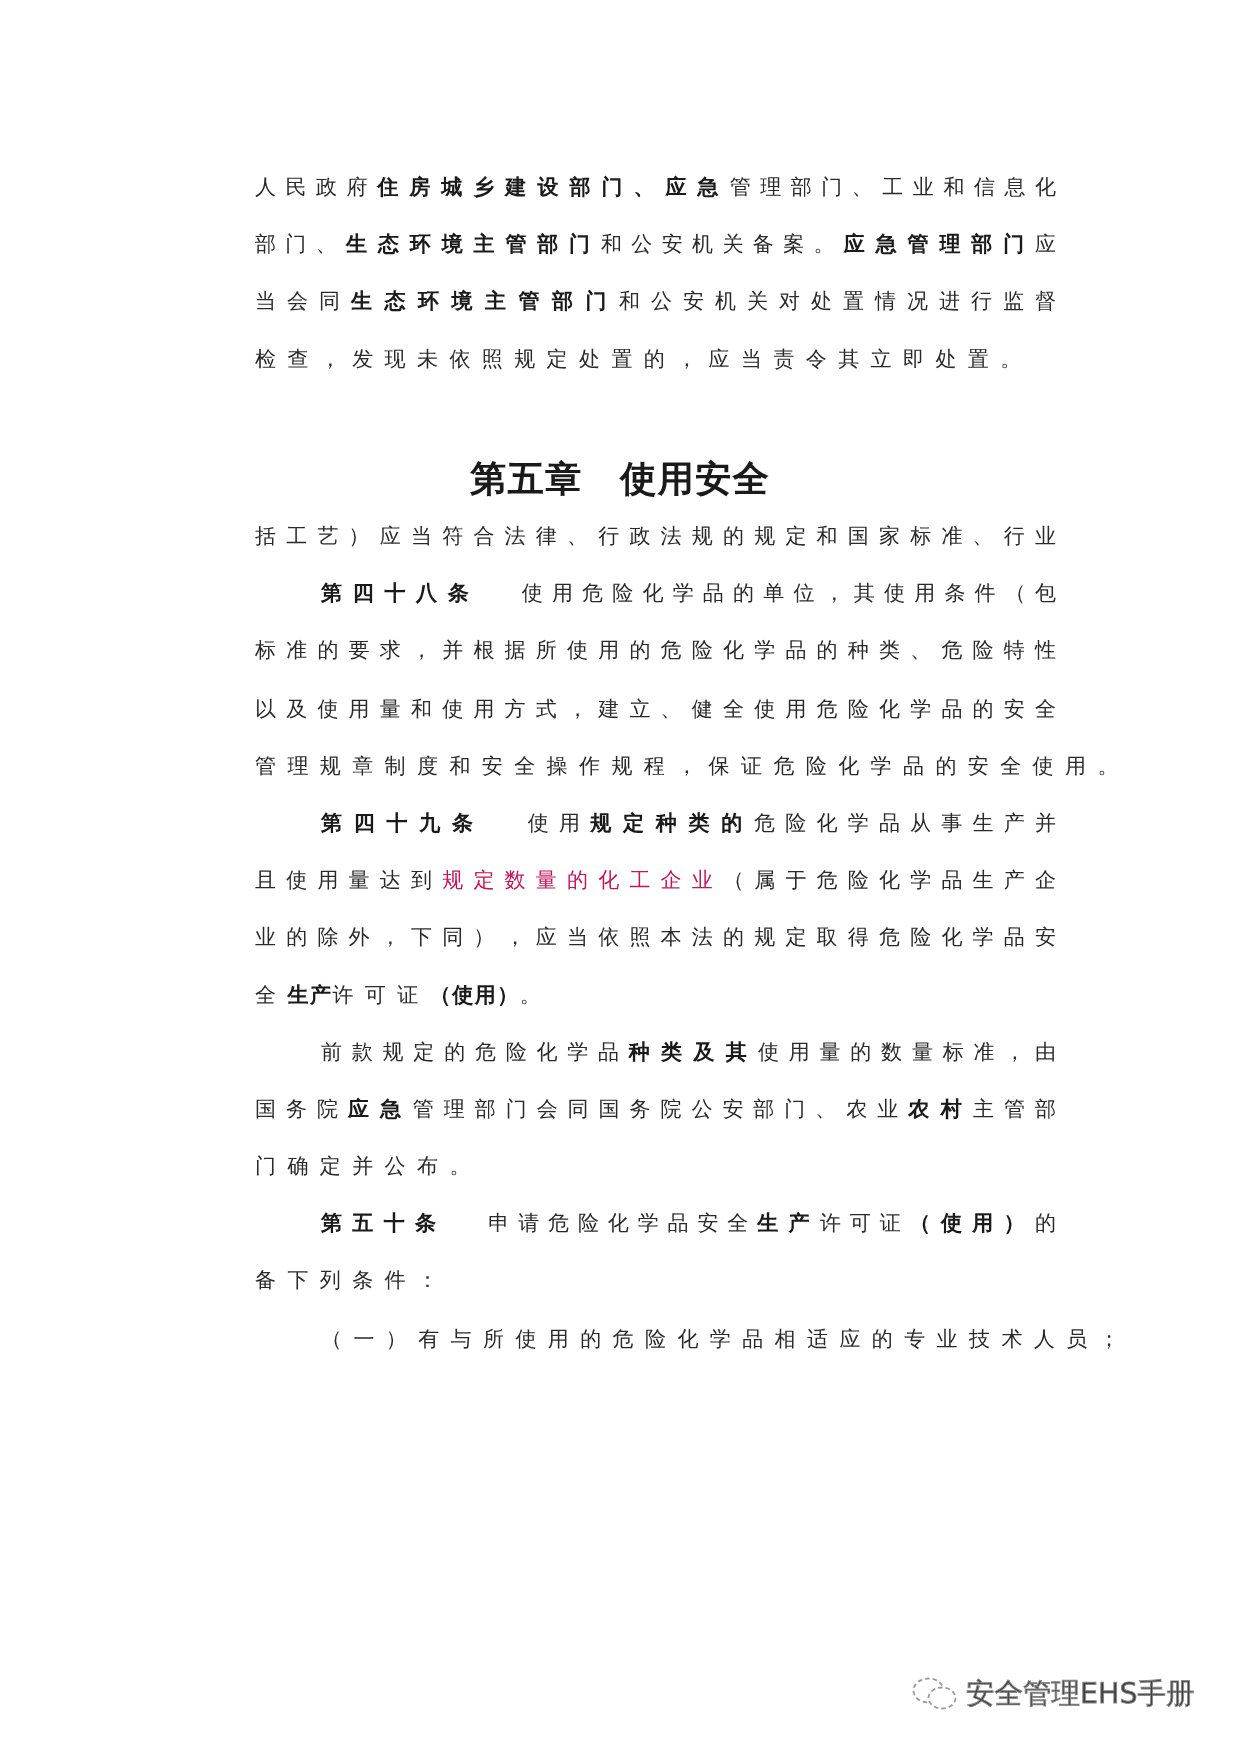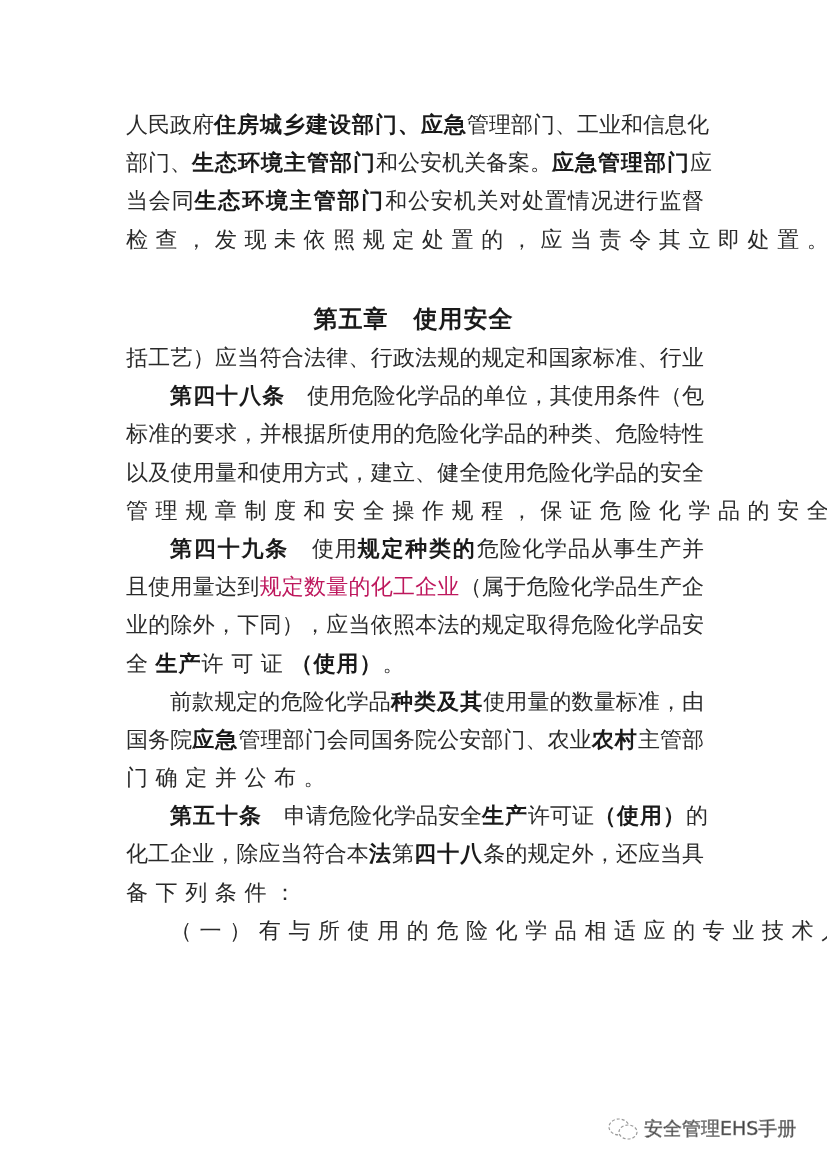--- a/index.html
+++ b/index.html
@@ -1,20 +1,20 @@
 <!DOCTYPE html>
 <html><head>
   <meta charset="utf-8">
   <style>
     html, body { margin: 0; padding: 0; background: #ffffff; }
     body { width: 827px; height: 1169px; position: relative; overflow: hidden;
            font-family: "DejaVu Serif", "Liberation Serif", serif; color: #2a2a2a; }
     .page { position: absolute; left: 126px; top: 106px; width: 578px; }
-    .line { height: 38.2px; line-height: 38.2px; font-size: 22px; letter-spacing: 7.6px;
-            white-space: nowrap; }
+    .line { height: 38.2px; line-height: 38.2px; font-size: 14px; letter-spacing: 7.6px;
+            white-space: nowrap; margin-left: 44px; }
     .line.j { text-align: justify; text-align-last: justify; letter-spacing: 0; }
     .b { font-family: "DejaVu Sans", "Liberation Sans", sans-serif; font-weight: bold; color: #1a1a1a; letter-spacing: 1px; }
     .blue { color: #be185d; }
     .indent { padding-left: 44px; }
     .heading { position: absolute; left: 0; width: 827px; top: 300px; text-align: center;
                font-family: "DejaVu Sans", "Liberation Sans", sans-serif; font-weight: bold;
                font-size: 24px; line-height: 38px; color: #1a1a1a; letter-spacing: 1px; }
     .gap { display: inline-block; width: 22px; }
     .watermark { position: absolute; left: 606px; top: 1116px; display: flex; align-items: center;
                  font-family: "DejaVu Sans", "Liberation Sans", sans-serif; font-size: 19px;
@@ -40,21 +40,20 @@
     <div class="line j"><span>以及使用量和使用方式，建立、健全使用危险化学品的安全</span></div>
     <div class="line"><span>管理规章制度和安全操作规程，保证危险化学品的安全使用。</span></div>
     <div class="line j indent"><span class="b">第四十九条</span><span class="gap"></span><span>使用</span><span class="b">规定种类的</span><span>危险化学品从事生产并</span></div>
     <div class="line j"><span>且使用量达到</span><span class="blue">规定数量的化工企业</span><span>（属于危险化学品生产企</span></div>
     <div class="line j"><span>业的除外，下同），应当依照本法的规定取得危险化学品安</span></div>
     <div class="line"><span>全</span><span class="b">生产</span><span>许可证</span><span class="b">（使用）</span><span>。</span></div>
     <div class="line j indent"><span>前款规定的危险化学品</span><span class="b">种类及其</span><span>使用量的数量标准，由</span></div>
     <div class="line j"><span>国务院</span><span class="b">应急</span><span>管理部门会同国务院公安部门、农业</span><span class="b">农村</span><span>主管部</span></div>
     <div class="line"><span>门确定并公布。</span></div>
     <div class="line j indent"><span class="b">第五十条</span><span class="gap"></span><span>申请危险化学品安全</span><span class="b">生产</span><span>许可证</span><span class="b">（使用）</span><span>的</span></div>
-    <div class="line j"><span>化工企业，除应当符合本</span><span class="b">法</span><span>第</span><span class="b">四十八</span><span>条的规定外，还应当具</span></div>
     <div class="line"><span>备下列条件：</span></div>
     <div class="line indent"><span>（一）有与所使用的危险化学品相适应的专业技术人员；</span></div>
   </div>
 
 <div class="watermark">
   <svg class="wm-icon" viewBox="0 0 34 26">
     <ellipse cx="13" cy="11" rx="10" ry="8" fill="none" stroke="#9a9a9a" stroke-width="1.2" stroke-dasharray="3 2"></ellipse>
     <ellipse cx="22" cy="16" rx="9" ry="7" fill="#fff" stroke="#9a9a9a" stroke-width="1.2" stroke-dasharray="3 2"></ellipse>
   </svg>
   <span>安全管理EHS手册</span>

